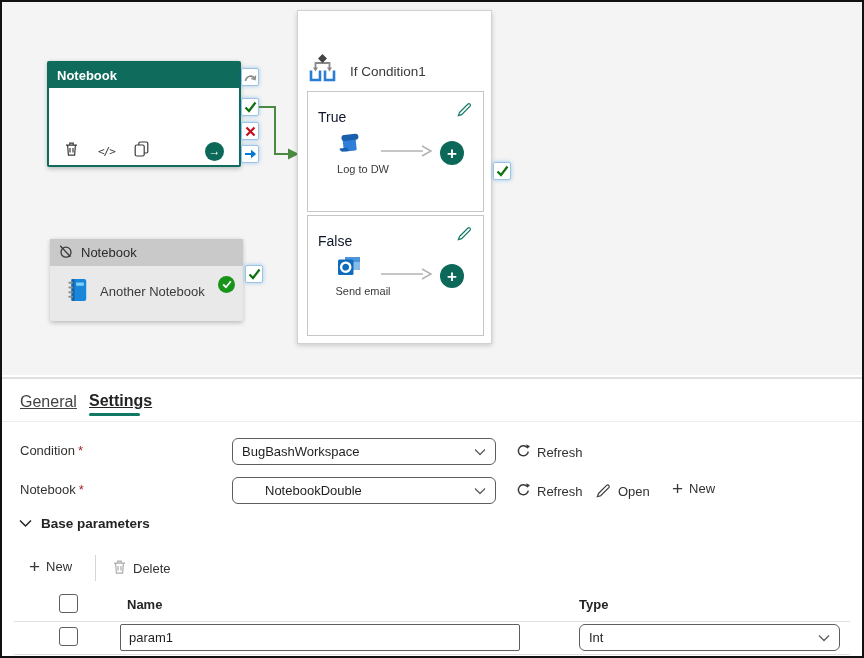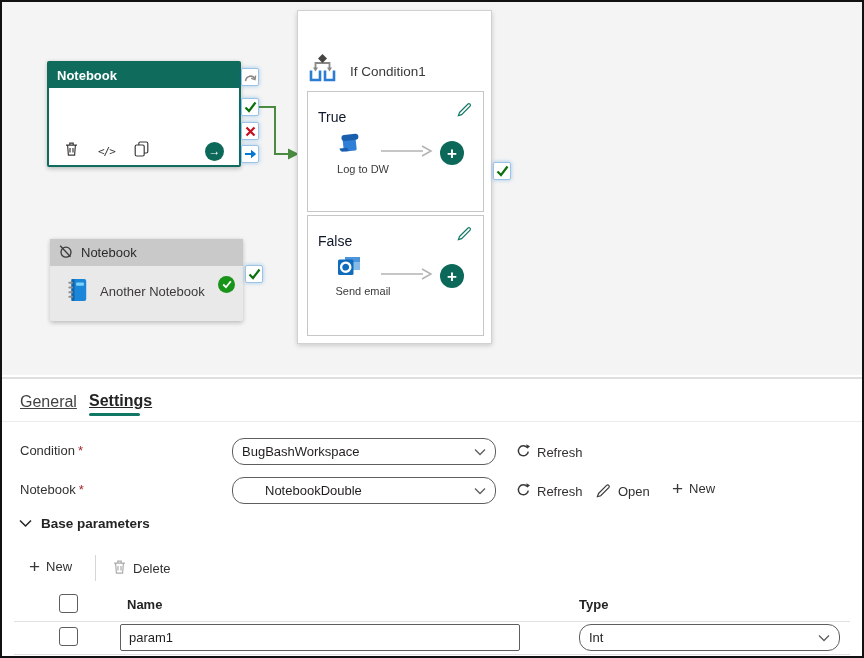--- a/index.html
+++ b/index.html
@@ -43,21 +43,21 @@
 
   
   .panel-divider { position:absolute; left:0; top:375px; width:100%; height:2px; background:#dfdfdf; }
   .tab { position:absolute; font-size:16px; color:#424242; cursor:pointer;text-decoration:underline; }
   .tab.active { font-weight:700; color:#242424; }
   .tab-underline { position:absolute; height:3px; background:#117865; border-radius:2px; }
   .tabs-border { position:absolute; left:0; top:419px; width:100%; height:1px; background:#ececec; }
 
   .field-label { font-size:13px; color:#323130; }
   .req { color:#a4262c; margin-left:3px; }
-  .dropdown { position:absolute; height:27px; background:#fff; border:1px solid #605e5c; border-radius:12px;
+  .dropdown { position:absolute; height:27px; background:#fff; border:1px solid #605e5c; border-radius:6px;
               display:flex; align-items:center; justify-content:space-between; padding:0 9px; font-size:13px; color:#201f1e; }
   .cmd-btn { position:absolute; display:flex; align-items:center; gap:6px; font-size:13px; color:#323130; cursor:pointer; }
   .plus-glyph { font-size:19px; font-weight:300; color:#3b3a39; line-height:14px; }
 
   .section-label { font-size:13.5px; font-weight:700; color:#242424; }
   .vdivider { position:absolute; width:1px; background:#d6d6d6; }
   .checkbox { position:absolute; width:19px; height:19px; border:1px solid #605e5c; border-radius:3px; background:#fff; }
   .col-header { font-size:13px; font-weight:700; color:#242424; }
   .hdivider { position:absolute; height:1px; background:#e1e1e1; }
   .text-input { position:absolute; height:27px; border:1px solid #605e5c; border-radius:2px; padding:0 8px;

